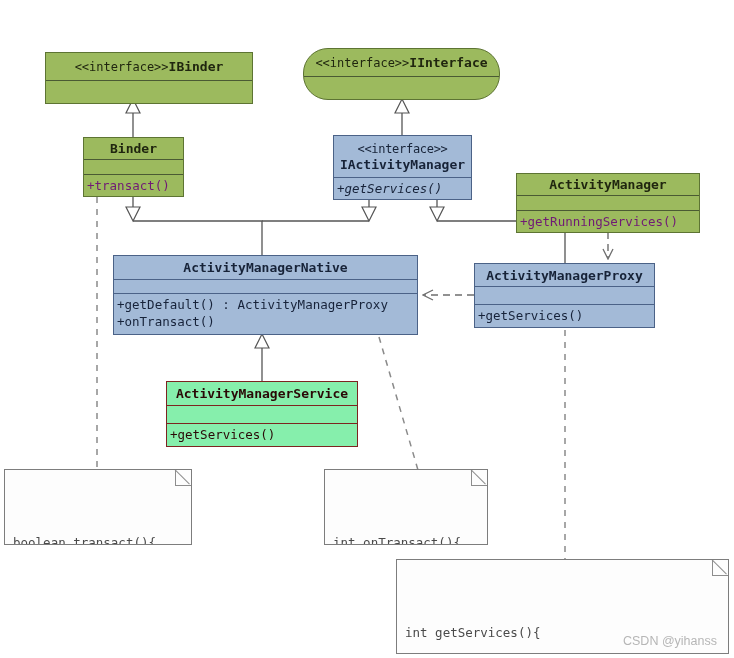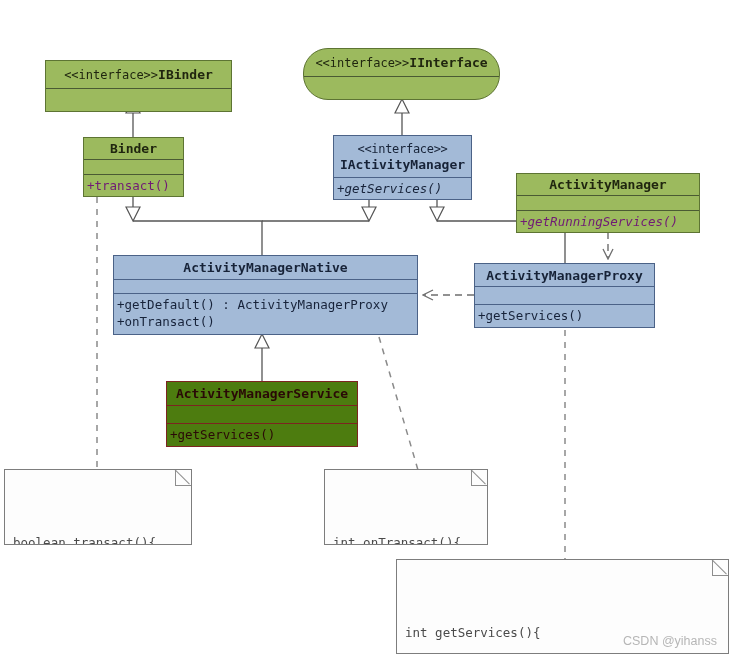--- a/index.html
+++ b/index.html
@@ -40,21 +40,21 @@
   }
   .uml-box.green {
     background: #9cba5e;
     border-color: #5d7433;
   }
   .uml-box.blue {
     background: #a3bad7;
     border-color: #4b6287;
   }
   .uml-box.red {
-    background: #4d7c0f;
+    background: #86efac;
     border-color: #7d2420;
   }
   .uml-head {
     box-sizing: border-box;
     display: flex;
     flex-direction: column;
     align-items: center;
     justify-content: center;
     text-align: center;
     font-weight: bold;
@@ -202,21 +202,21 @@
       <path d="M 474,295 L 424,295" marker-end="url(#open-arrow)"></path>
     </g>
 
     <g stroke="#8a8a8a" stroke-width="1.5" fill="none" stroke-dasharray="6,6">
       <path d="M 97,197 L 97,470"></path>
       <path d="M 379,337 L 418,470"></path>
       <path d="M 565,330 L 565,560"></path>
     </g>
   </svg>
 
-  <div class="uml-box green" style="left:45px; top:60px; width:187px; height:52px;">
+  <div class="uml-box green" style="left:45px; top:52px; width:208px; height:52px;">
     <div class="uml-head" style="height:27px;">
       <div><span class="stereo-inline">&lt;&lt;interface&gt;&gt;</span><span>IBinder</span></div>
     </div>
     <div class="uml-sep"></div>
     <div class="uml-attrs"></div>
   </div>
 
   <div class="uml-box green" style="left:303px; top:48px; width:197px; height:52px;border-radius:25px;">
     <div class="uml-head" style="height:27px;">
       <div><span class="stereo-inline">&lt;&lt;interface&gt;&gt;</span><span>IInterface</span></div>
@@ -244,21 +244,21 @@
     <div class="uml-ops italic" style="height:21px;">+getServices()</div>
   </div>
 
   <div class="uml-box green" style="left:516px; top:137px; width:184px; height:60px;margin-top:36px;">
     <div class="uml-head" style="height:21px;">
       <div>ActivityManager</div>
     </div>
     <div class="uml-sep"></div>
     <div class="uml-attrs"></div>
     <div class="uml-sep"></div>
-    <div class="uml-ops" style="height:21px;font-style:italic;">+getRunningServices()</div>
+    <div class="uml-ops" style="height:21px;">+getRunningServices()</div>
   </div>
 
   <div class="uml-box blue" style="left:113px; top:255px; width:305px; height:80px;">
     <div class="uml-head" style="height:23px;">
       <div>ActivityManagerNative</div>
     </div>
     <div class="uml-sep"></div>
     <div class="uml-attrs" style="flex:0 0 13px;"></div>
     <div class="uml-sep"></div>
     <div class="uml-ops" style="height:41px;">

